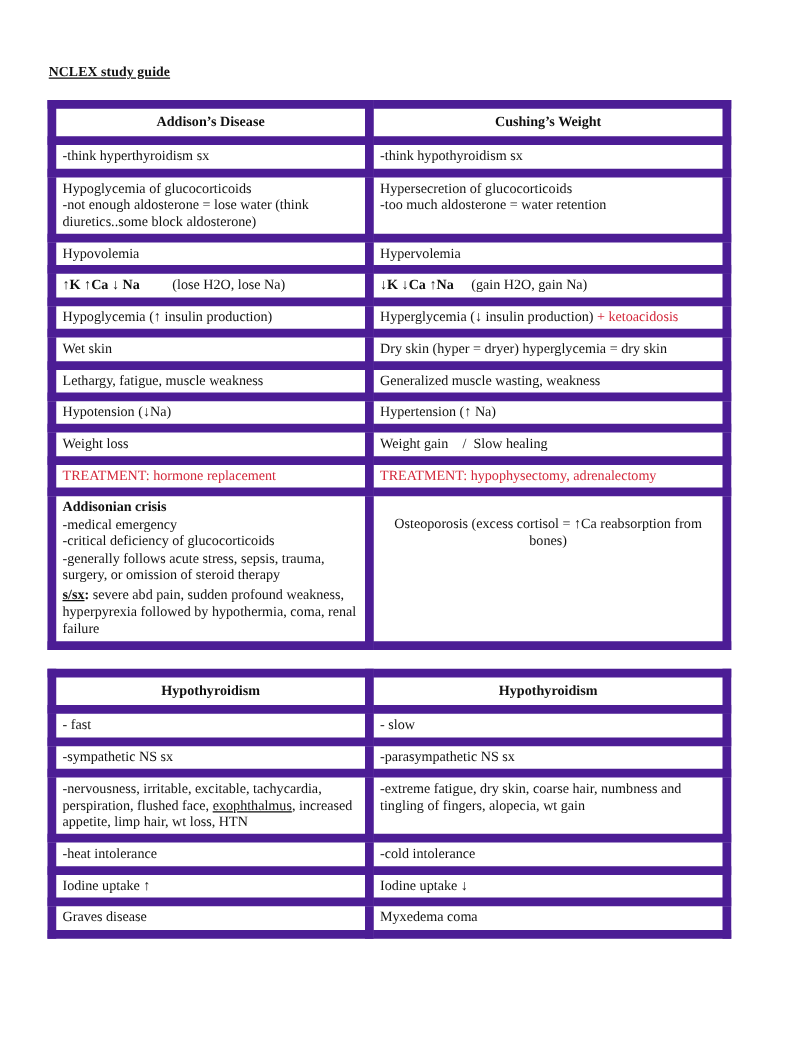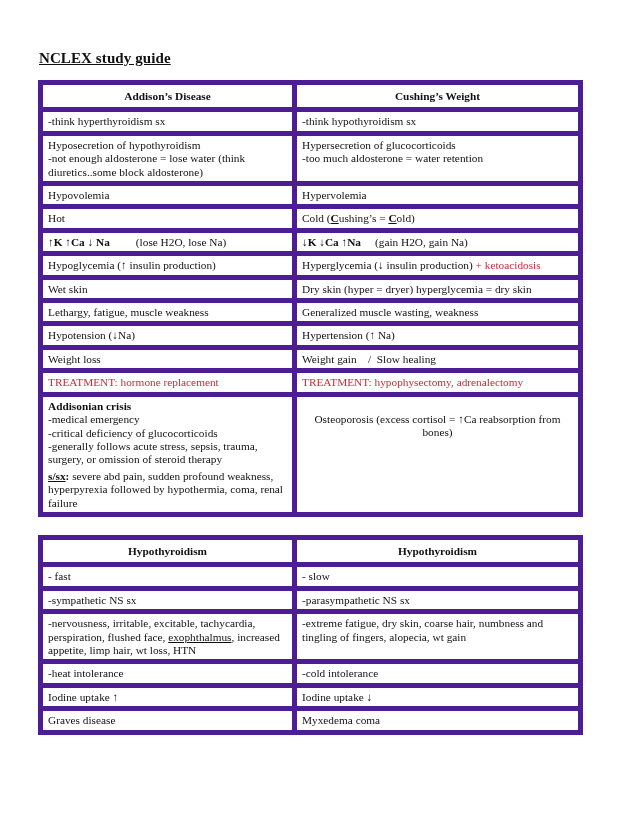--- a/index.html
+++ b/index.html
@@ -5,31 +5,31 @@
   html, body { margin: 0; padding: 0; background: #ffffff; }
   body {
     width: 640px; height: 833px; position: relative; overflow: hidden;
     font-family: "Liberation Serif", "DejaVu Serif", serif;
     color: #111;
     font-size: 11.3px;
     line-height: 13.4px;
   }
   .page-title {
     position: absolute; left: 39px; top: 52px;
-    font-weight: bold; font-size: 15px; text-decoration: underline;
+    font-weight: bold; font-size: 11px; text-decoration: underline;
     letter-spacing: 0.1px;
   }
   table.grid {
     position: absolute; left: 38px;
     width: 540px;
     border-collapse: collapse;
     table-layout: fixed;
   }
   table.grid td, table.grid th {
-    border: 5px solid #4c1d95;
+    border: 7px solid #4c1d95;
     padding: 3px 5px 2px 5px;
     vertical-align: top;
     text-align: left;
     font-weight: normal;
   }
   table.grid th {
     font-weight: bold; text-align: center;
     padding-top: 5px; padding-bottom: 4px;
   }
   table.grid col.c1 { width: 254px; }
@@ -56,35 +56,31 @@
       <tr>
     <th>Addison’s Disease</th>
     <th>Cushing’s Weight</th>
   </tr>
   <tr>
     <td>-think hyperthyroidism sx</td>
     <td>-think hypothyroidism sx</td>
   </tr>
   <tr style="height:50px;">
     <td>
-      <span class="line">Hyposecretion of hypothyroidism</span>
+      <span class="line">Hypoglycemia of glucocorticoids</span>
       <span class="line">-not enough aldosterone = lose water  (think diuretics..some block aldosterone)</span>
     </td>
     <td>
       <span class="line">Hypersecretion of glucocorticoids</span>
       <span class="line">-too much aldosterone = water retention</span>
     </td>
   </tr>
   <tr>
     <td>Hypovolemia</td>
     <td>Hypervolemia</td>
-  </tr>
-  <tr>
-    <td>Hot</td>
-    <td><span>Cold   (</span><span class="bold ul">C</span><span>ushing’s = </span><span class="bold ul">C</span><span>old)</span></td>
   </tr>
   <tr>
     <td><span class="bold">↑K  ↑Ca  ↓ Na</span><span style="display:inline-block;width:26px;"></span><span>(lose H2O, lose Na)</span></td>
     <td><span class="bold">↓K  ↓Ca  ↑Na</span><span style="display:inline-block;width:14px;"></span><span>(gain H2O, gain Na)</span></td>
   </tr>
   <tr>
     <td>Hypoglycemia (↑ insulin production)</td>
     <td><span>Hyperglycemia  (↓ insulin production)</span><span class="red"> + ketoacidosis</span></td>
   </tr>
   <tr>

